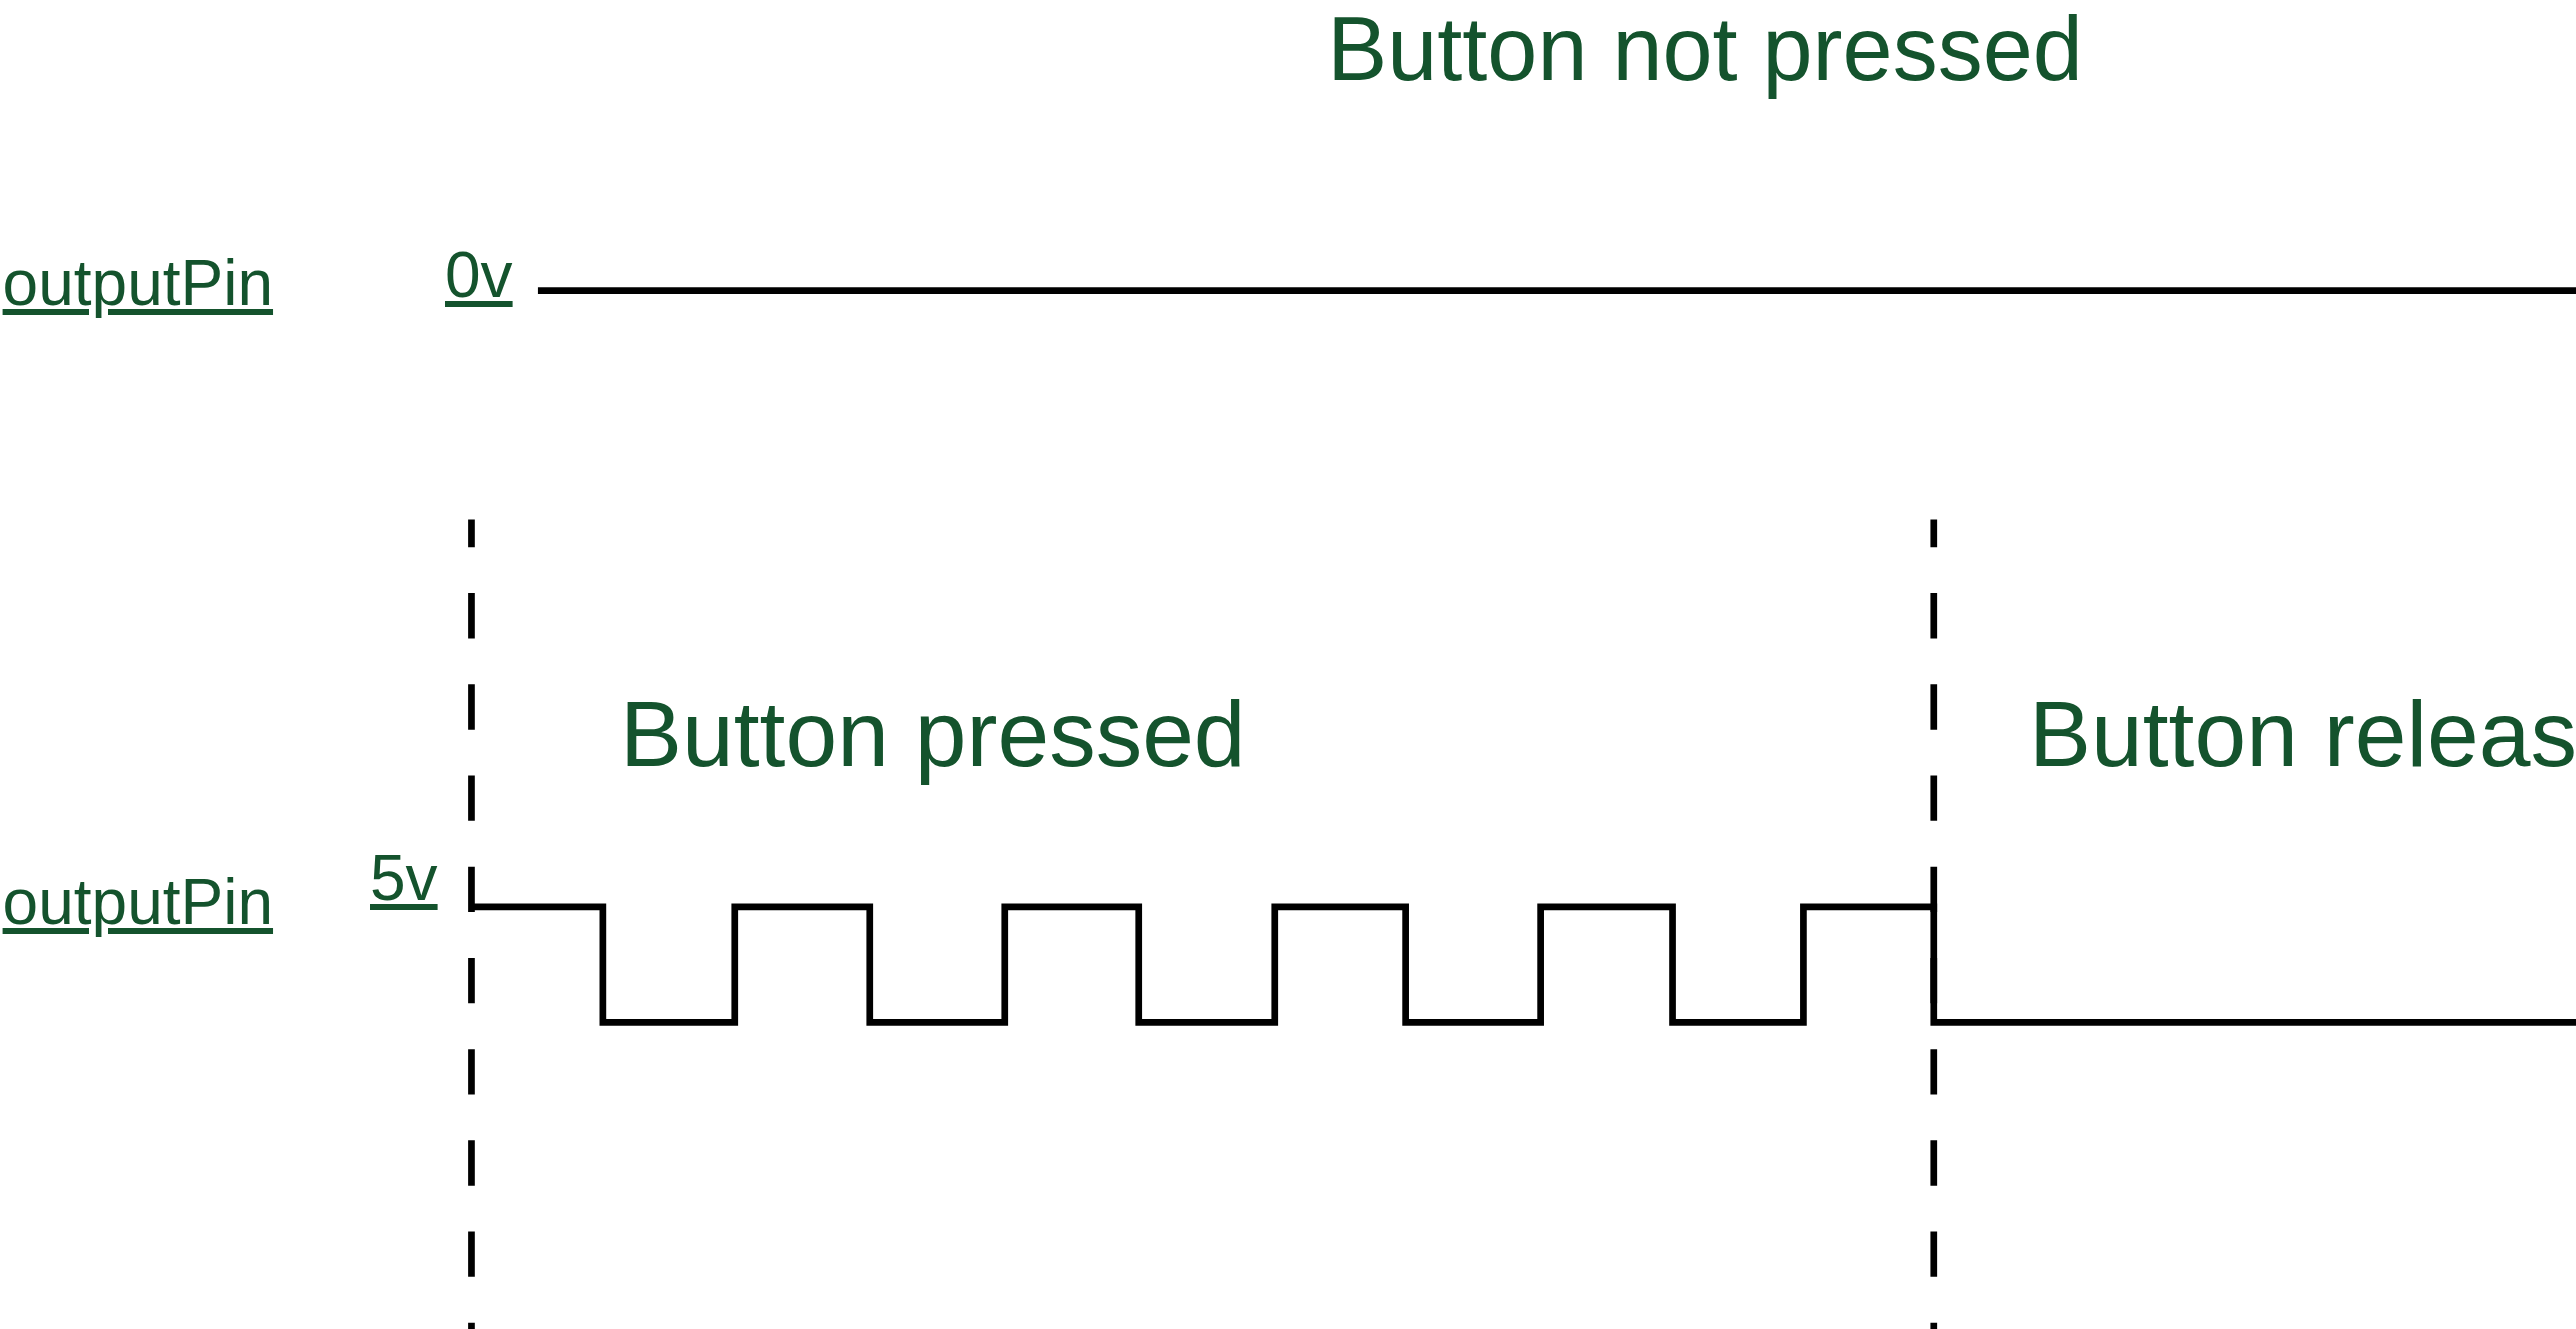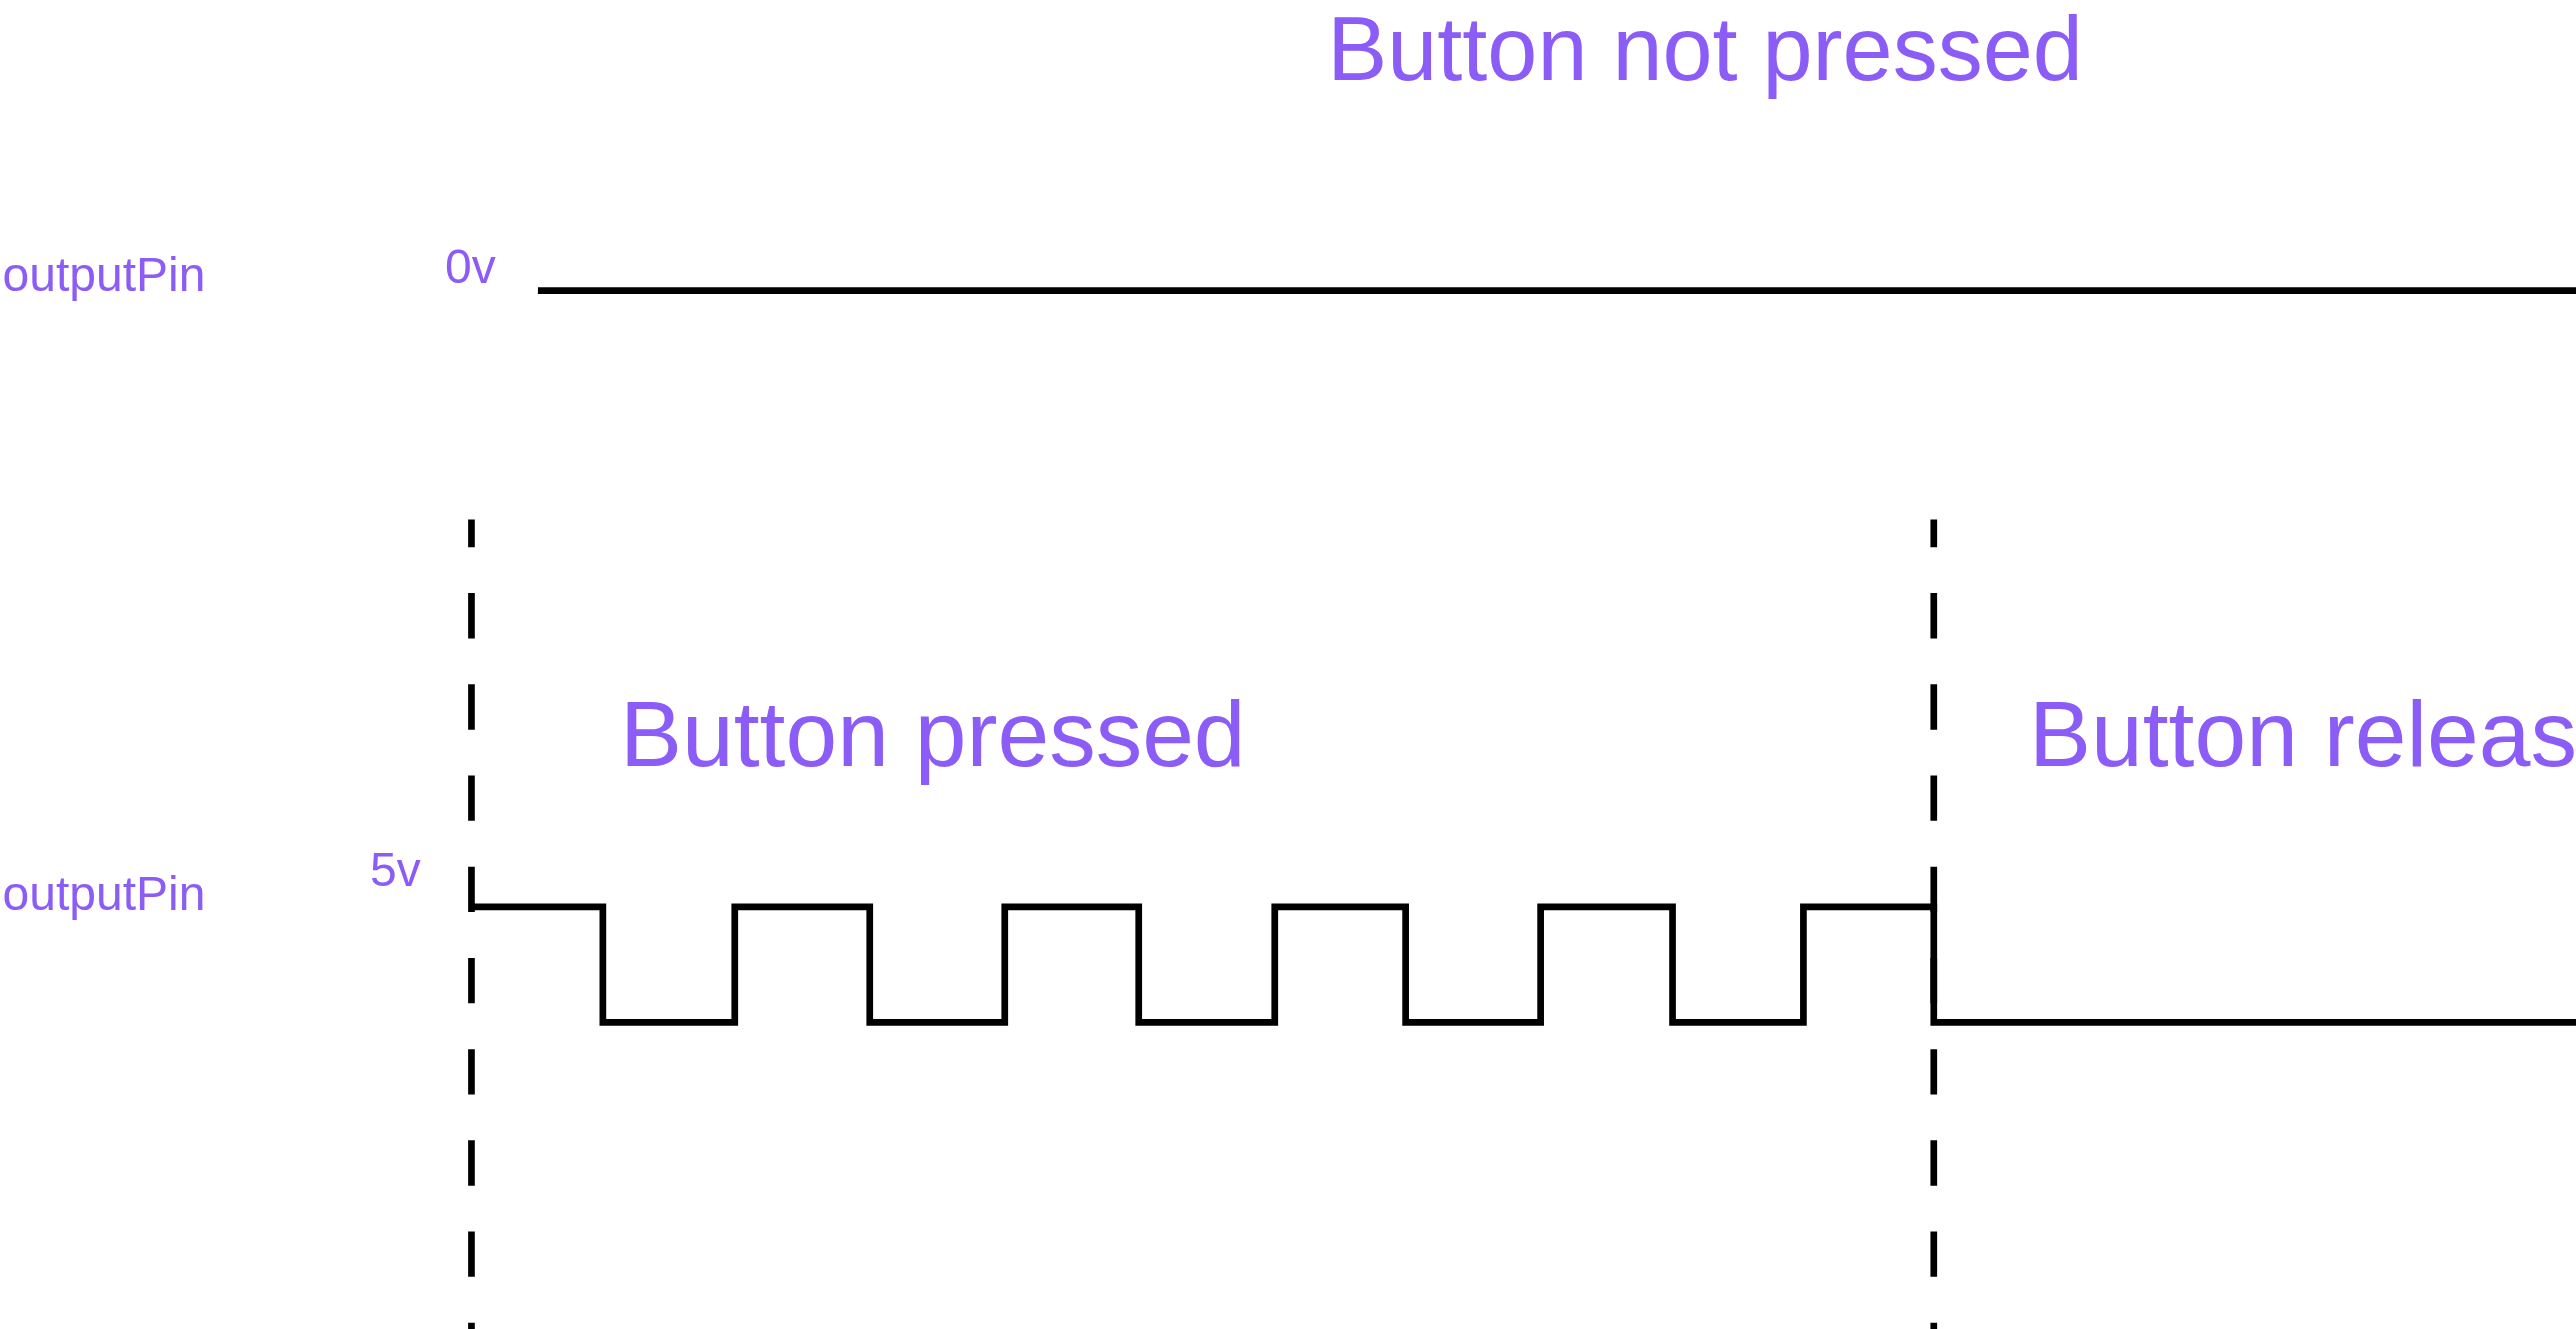--- a/index.html
+++ b/index.html
@@ -13,25 +13,25 @@
     height: 1330px;
     background: #ffffff;
     overflow: hidden;
     font-family: "Liberation Sans", sans-serif;
     color: #000000;
   }
   .txt {
     position: absolute;
     white-space: nowrap;
     line-height: 1;
-    color: #8b5cf6;
+    color: #14532d;
     text-align: right;
   }
   .title   { font-size: 90px; left: 1705px; top: 3.6px; transform: translateX(-50%); }
-  .lbl-sm  { font-size: 48px; }
+  .lbl-sm  { font-size: 64px; text-decoration: underline; }
   .lbl-big { font-size: 93px; }
   #diagram-svg {
     position: absolute;
     left: 0;
     top: 0;
   }
   #wave, #steady {
     fill: none;
     stroke: #000000;
     stroke-width: 13px;

